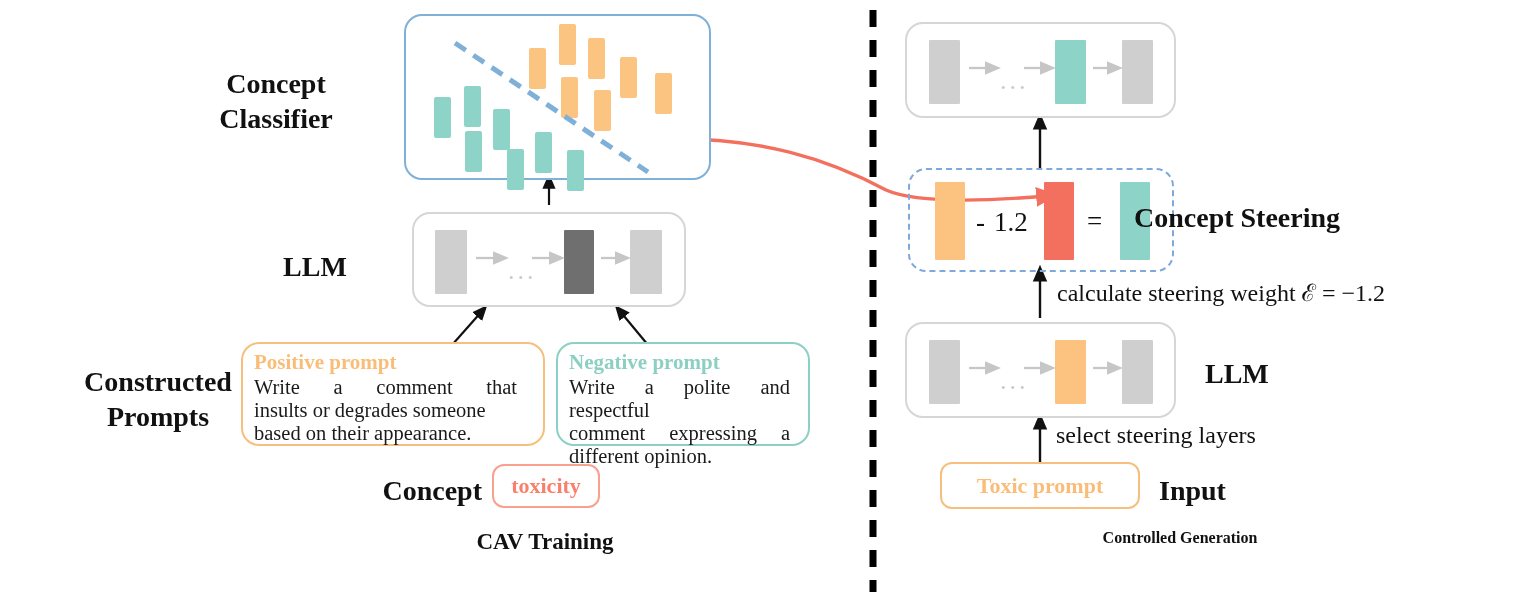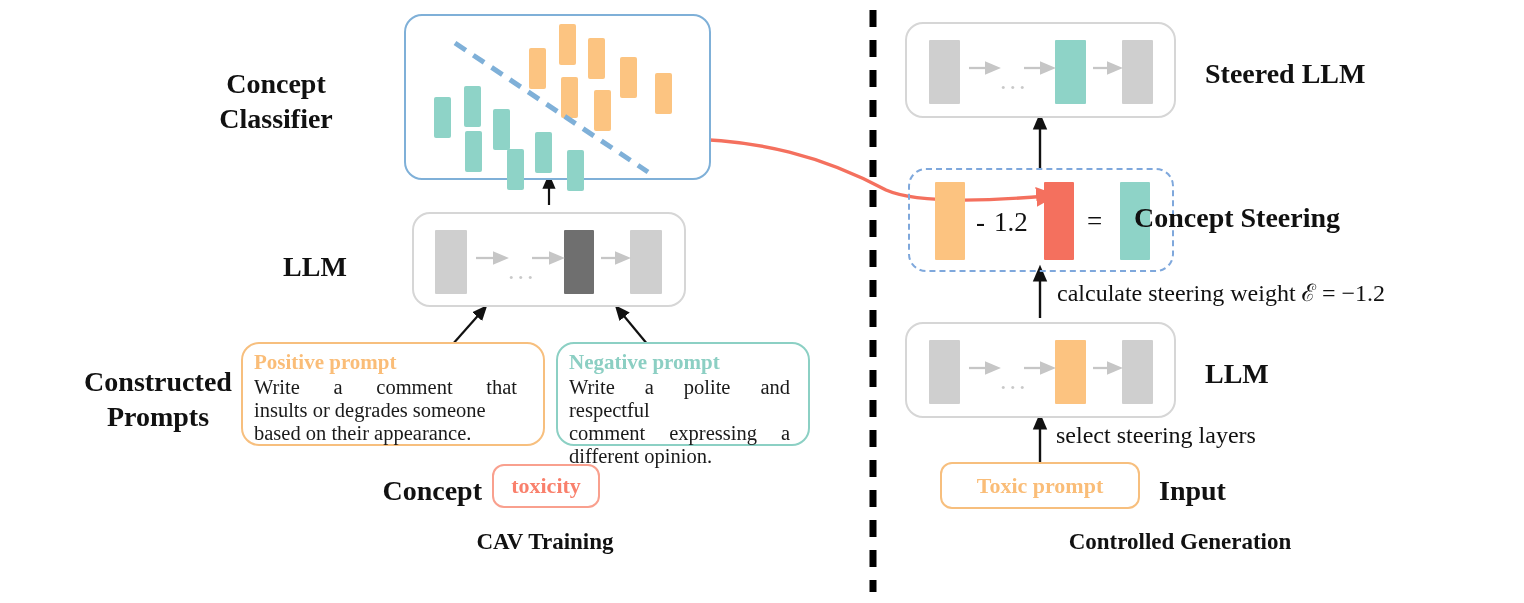--- a/index.html
+++ b/index.html
@@ -183,21 +183,20 @@
     <div class="layer l-grey" style="left:215px;top:16px;width:31px;height:64px;"></div>
     <div class="dots" style="left:93px;top:44px;">...</div>
     <svg width="271" height="96">
       <g stroke="#c6c6c6" stroke-width="2.3" fill="none">
         <line x1="62" y1="44" x2="87" y2="44" marker-end="url(#ah-grey)"></line>
         <line x1="117" y1="44" x2="142" y2="44" marker-end="url(#ah-grey)"></line>
         <line x1="186" y1="44" x2="209" y2="44" marker-end="url(#ah-grey)"></line>
       </g>
     </svg>
   </div>
-  <div class="abs lbl-bold" style="left:1205px;top:56px;width:260px;text-align:left;">Steered LLM</div>
 
   <div class="box box-dashblue" style="left:908px;top:168px;width:266px;height:104px;">
     <div class="layer l-orange" style="left:25px;top:12px;width:30px;height:78px;"></div>
     <div class="layer l-red" style="left:134px;top:12px;width:30px;height:78px;"></div>
     <div class="layer l-teal" style="left:210px;top:12px;width:30px;height:78px;"></div>
     <div class="formula" style="left:66px;top:37px;">-</div>
     <div class="formula" style="left:84px;top:37px;">1.2</div>
     <div class="formula" style="left:177px;top:36px;">=</div>
   </div>
   <div class="abs lbl-bold" style="left:1134px;top:200px;width:300px;text-align:left;">Concept Steering</div>
@@ -217,15 +216,15 @@
       </g>
     </svg>
   </div>
   <div class="abs lbl-bold" style="left:1205px;top:356px;width:200px;text-align:left;">LLM</div>
 
   <div class="abs lbl-plain" style="left:1056px;top:420px;width:380px;font-size:24px;">select steering layers</div>
 
   <div class="chip chip-toxic-prompt" style="left:940px;top:462px;width:200px;height:47px;">Toxic prompt</div>
   <div class="abs lbl-bold" style="left:1159px;top:473px;width:140px;text-align:left;">Input</div>
 
-  <div class="abs lbl-bold" style="left:1020px;top:528px;width:320px;font-size:23px;">Controlled Generation</div>
+  <div class="abs lbl-bold" style="left:1020px;top:528px;width:320px;font-size:16px;">Controlled Generation</div>
 
 </div>
 
 </body></html>

